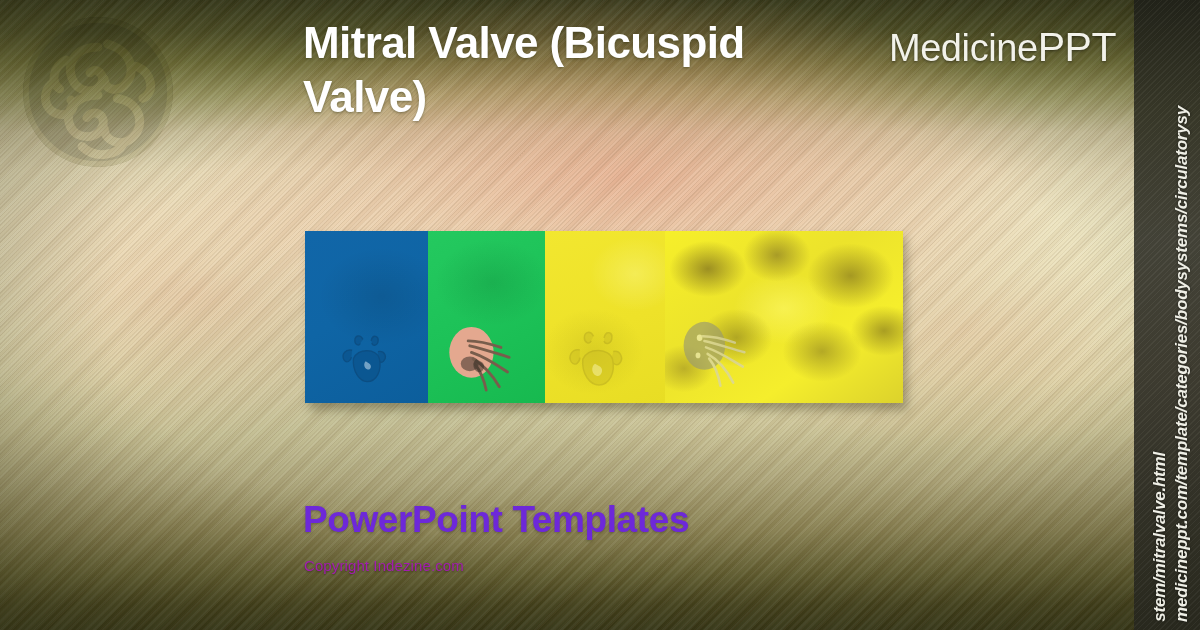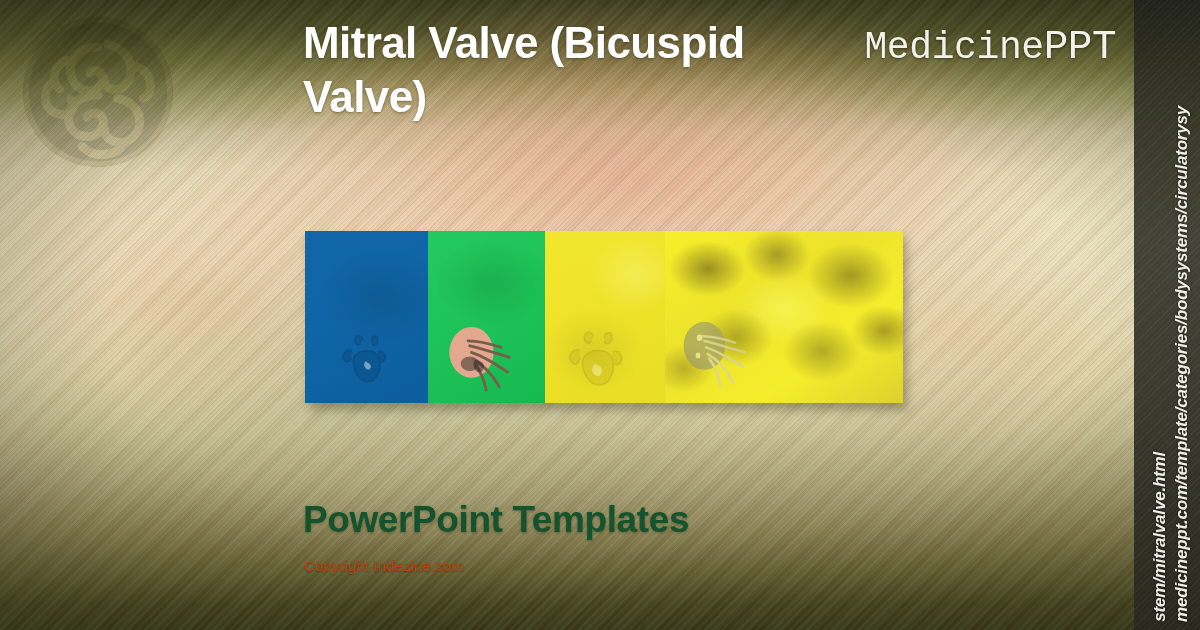--- a/index.html
+++ b/index.html
@@ -128,21 +128,21 @@
     line-height: 1.22;
     letter-spacing: -0.6px;
     text-shadow: 0 1px 3px rgba(40,45,15,0.45);
   }
 
   
   .brand {
     position: absolute;
     right: 84px; top: 24px;
     color: #f2f2ea;
-    font-family: Liberation Mono, monospace;
+    font-family: Liberation Sans, sans-serif;
     white-space: nowrap;
     text-shadow: 0 1px 3px rgba(0,0,0,0.45);
   }
   .brand .b-medicine { font-size: 38px; letter-spacing: -0.4px; }
   .brand .b-ppt { font-size: 41px; letter-spacing: -0.5px; }
 
   
   .strip {
     position: absolute;
     left: 305px; top: 231px;
@@ -185,31 +185,31 @@
   .heart { position: absolute; }
   .heart-1 { left: 24px; bottom: 14px; width: 68px; height: 72px; opacity: 0.55; }
   .heart-2 { left: 8px;  bottom: 8px;  width: 84px; height: 82px; opacity: 0.98; }
   .heart-3 { left: 10px; bottom: 12px; width: 80px; height: 76px; opacity: 0.40; }
   .heart-4 { left: 8px;  bottom: 14px; width: 82px; height: 80px; opacity: 0.72; }
 
   
   .pp-title {
     position: absolute;
     left: 303px; top: 499px;
-    color: #14532d;
+    color: #6d28d9;
     font-family: "Liberation Sans", sans-serif;
     font-weight: bold;
     font-size: 37px;
     letter-spacing: -0.4px;
     text-shadow: 0 1px 3px rgba(40,45,15,0.40);
   }
   .copyright {
     position: absolute;
     left: 304px; top: 557px;
-    color: #c2410c;
+    color: #a21caf;
     font-size: 15px;
     letter-spacing: 0.1px;
     text-shadow: 0 1px 2px rgba(0,0,0,0.35);
   }
   .legal {
     position: absolute;
     left: 304px; top: 607px;
     color: #d2d3bc;
     font-size: 10.5px;
     letter-spacing: 0.05px;

